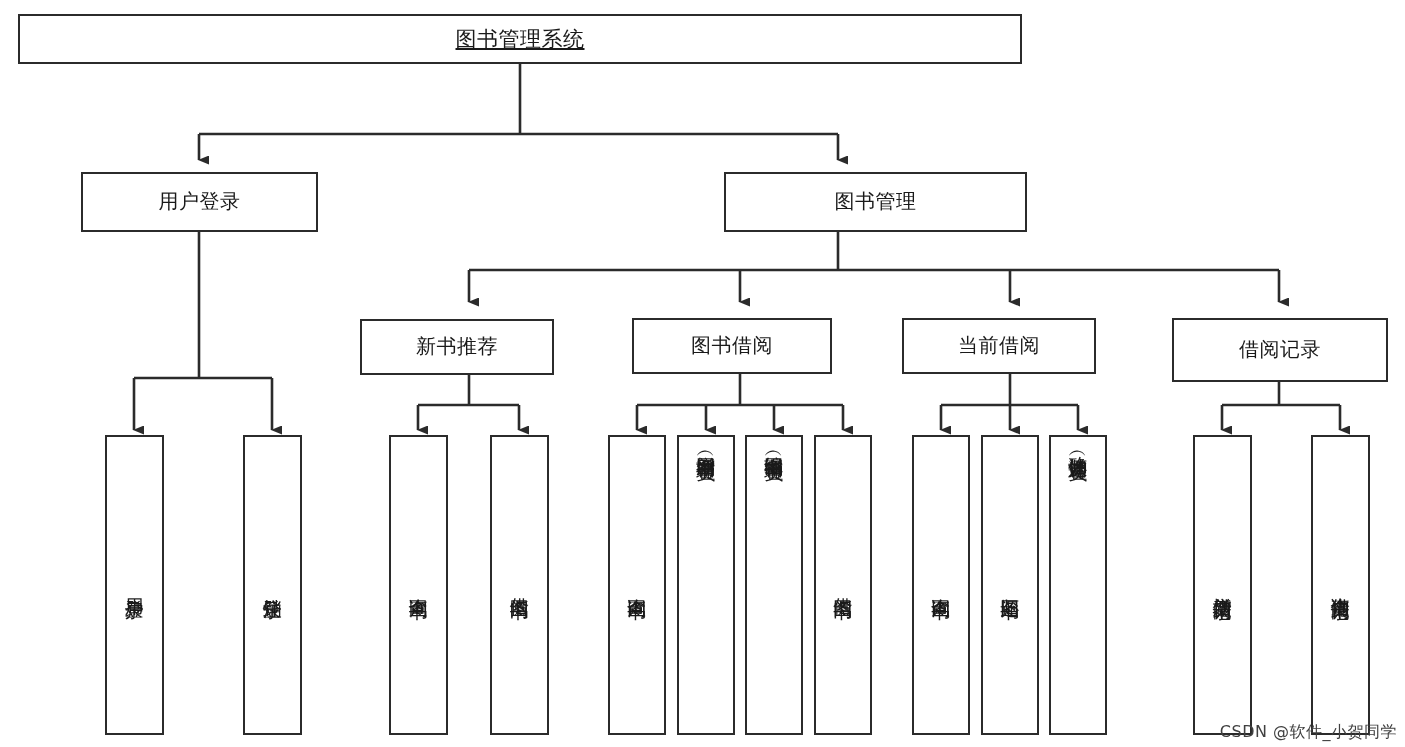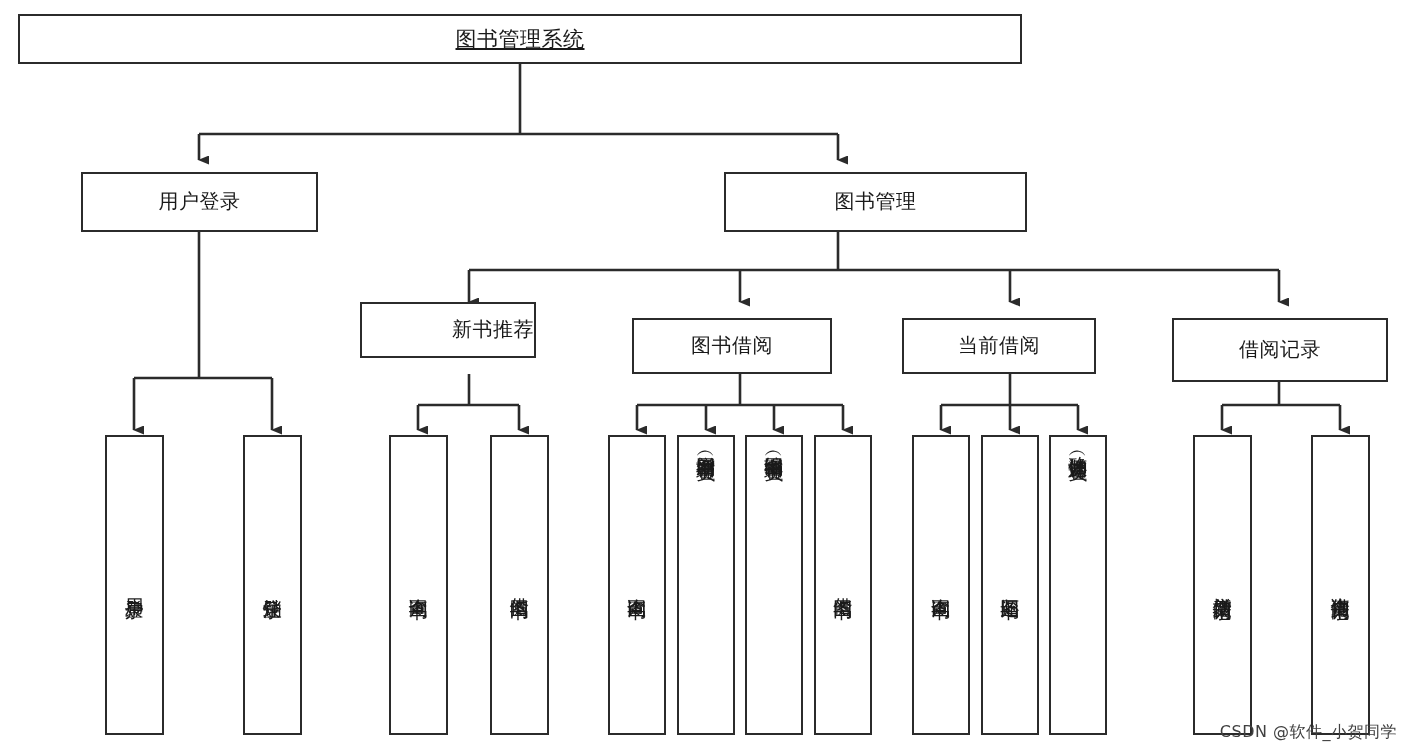--- a/index.html
+++ b/index.html
@@ -145,21 +145,21 @@
   </div>
 
   <div class="node level1" style="left:81px; top:172px; width:237px; height:60px;">
     <span class="node-label">用户登录</span>
   </div>
 
   <div class="node level1" style="left:718px; top:172px; width:303px; height:60px;margin-left:6px;">
     <span class="node-label">图书管理</span>
   </div>
 
-  <div class="node level2" style="left:360px; top:302px; width:176px; height:56px;justify-content:flex-end;">
+  <div class="node level2" style="left:360px; top:319px; width:194px; height:56px;">
     <span class="node-label">新书推荐</span>
   </div>
 
   <div class="node level2" style="left:632px; top:318px; width:200px; height:56px;">
     <span class="node-label">图书借阅</span>
   </div>
 
   <div class="node level2" style="left:902px; top:318px; width:194px; height:56px;">
     <span class="node-label">当前借阅</span>
   </div>

